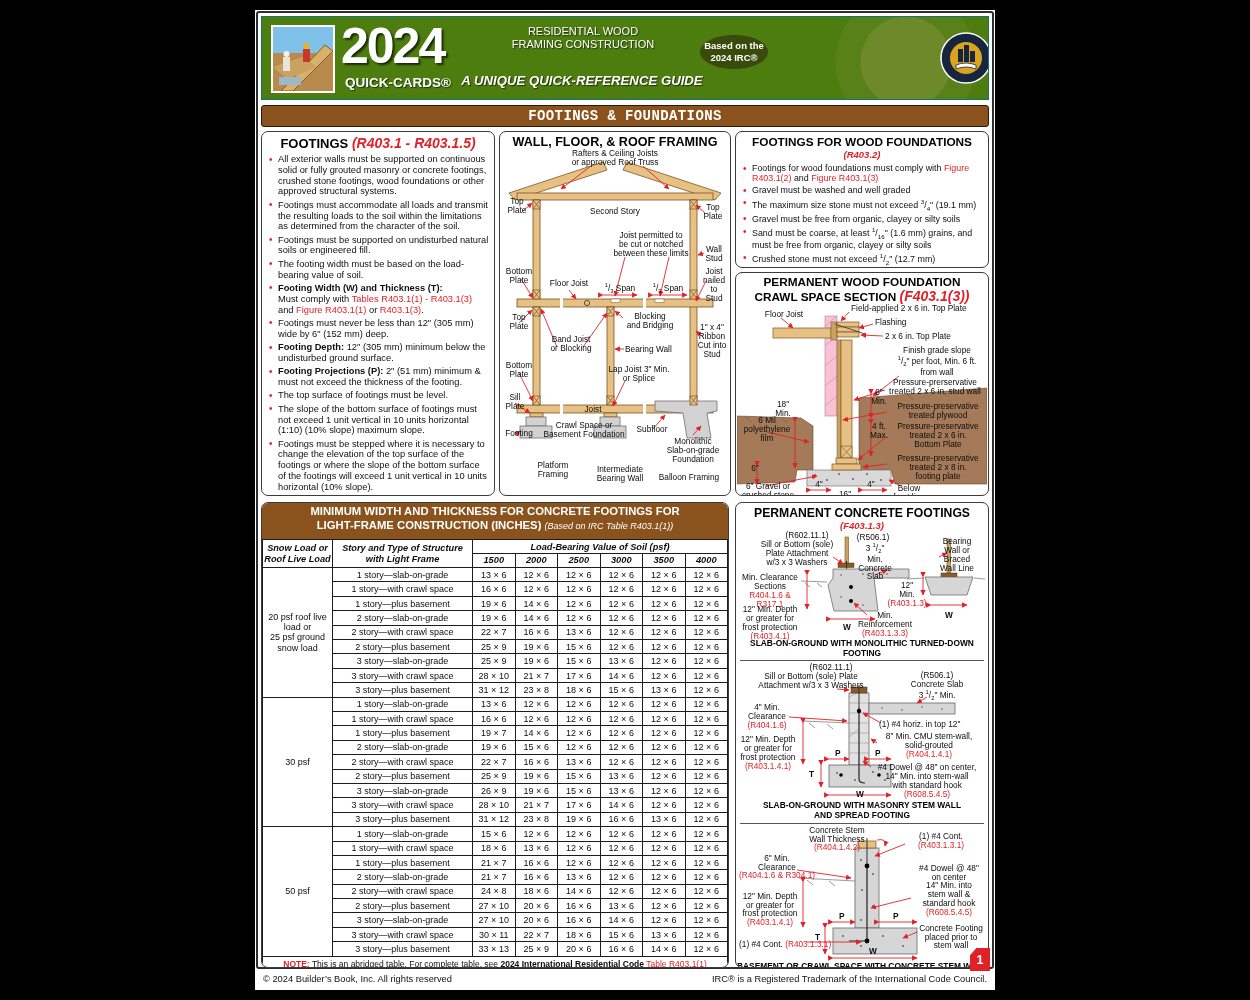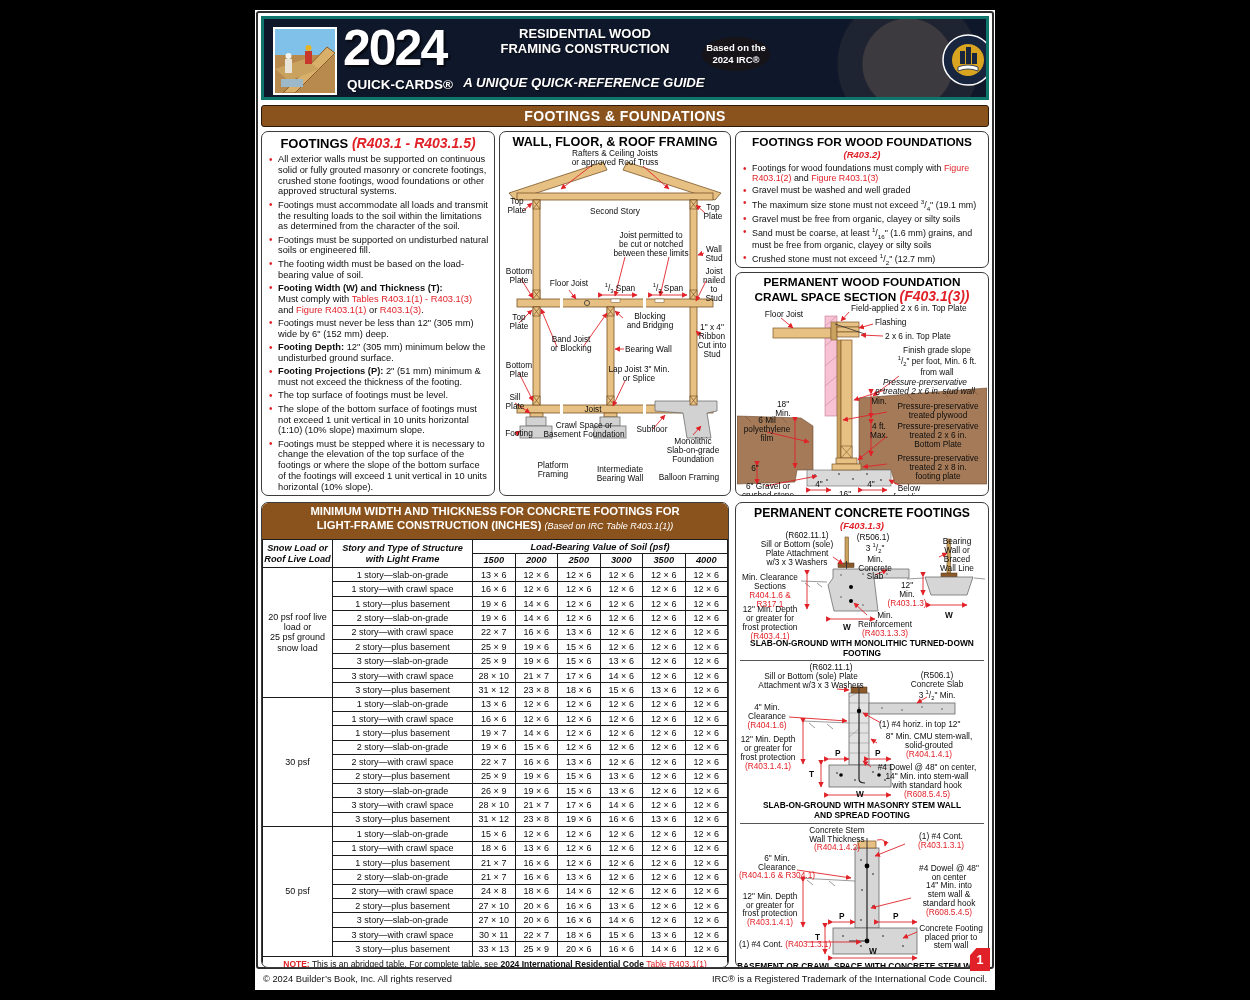--- a/index.html
+++ b/index.html
@@ -4,45 +4,45 @@
 <style>
   * { margin:0; padding:0; box-sizing:border-box; }
   html,body { width:1250px; height:1000px; background:#000; font-family:"Liberation Sans", sans-serif; }
   .page { position:absolute; left:255px; top:10px; width:740px; height:980px; background:#fff; }
   .card-border { position:absolute; left:1px; top:1px; width:738px; height:958px; border:2px solid #2e2e2e; border-radius:3px; }
   .red { color:#e02228; }
   .it { font-style:italic; }
   .bold { font-weight:bold; }
 
   
-  .hdr { position:absolute; left:6px; top:6px; width:728px; height:84px; background:#0f172a;
-         border:3px solid #0f766e; overflow:hidden; }
+  .hdr { position:absolute; left:6px; top:6px; width:728px; height:84px; background:#4d7c0f;
+         border:1px solid #0f766e; overflow:hidden; }
   .hdr::before { content:""; position:absolute; left:420px; top:-30px; width:320px; height:150px;
         background:radial-gradient(circle at 70% 50%, rgba(222,184,135,.22) 0 45px, rgba(222,184,135,.08) 46px 70px, transparent 71px); }
   .photo { position:absolute; left:9px; top:8px; width:64px; height:68px; border:2px solid #fff; }
   .year { position:absolute; left:79px; top:0px; font-size:50px; font-weight:bold; color:#fff;
           letter-spacing:-2px; text-shadow:2px 2px 2px rgba(0,0,0,.65); }
   .qc { position:absolute; left:83px; top:58px; font-size:13.5px; font-weight:bold; color:#fff; text-shadow:1px 1px 1px rgba(0,0,0,.6);}
   .htitle { position:absolute; left:210px; top:8px; width:222px; text-align:center; color:#fff;
-            font-weight:bold; font-size:13px; line-height:1.14; text-shadow:1px 1px 1px rgba(0,0,0,.6); }
+            font-weight:normal; font-size:11px; line-height:1.14; text-shadow:1px 1px 1px rgba(0,0,0,.6); }
   .hsub { position:absolute; left:198px; top:56px; width:244px; text-align:center; color:#fff;
           font-style:italic; font-weight:bold; font-size:13.2px; text-shadow:1px 1px 1px rgba(0,0,0,.6); }
   .based { position:absolute; left:438px; top:18px; width:68px; padding:5px 0; text-align:center; color:#fff;
            font-weight:bold; font-size:9.5px; line-height:1.25; background:rgba(30,15,5,.45); border-radius:50%; }
   .pub { position:absolute; left:506px; top:5px; width:168px; text-align:center; color:#fff; }
   .pub-name { font-size:16px; font-weight:bold; }
   .pub-tag { font-size:8px; font-weight:bold; letter-spacing:.6px; margin-top:1px;}
   .pub-addr { font-size:7.7px; font-weight:bold; margin-top:1px;}
   .pub-web { font-size:9.5px; font-weight:bold; margin-top:1px;}
   .pub-phone { font-size:11.5px; font-weight:bold; margin-top:1px;}
   .badge { position:absolute; left:678px; top:15px; width:52px; height:52px; }
 
   .banner { position:absolute; left:6px; top:95px; width:728px; height:22px; background:#8a521c;
             border:1px solid #2a1a0c; border-radius:3px; color:#fff; font-weight:bold; font-size:14px;
-            text-align:center; line-height:20px; letter-spacing:.4px; }
+            text-align:center; line-height:20px; letter-spacing:.4px;font-family:Liberation Mono, monospace; }
 
   .box { position:absolute; background:#fff; border:1.6px solid #3c3c3c; border-radius:7px; overflow:hidden; }
   .sect-title { text-align:center; font-weight:bold; font-size:13px; padding-top:3px; color:#000; }
   .sect-title .code { font-size:14px; }
   .sect-sub { text-align:center; font-weight:bold; font-size:9.5px; }
 
   ul.bl { list-style:none; padding:3px 5px 0 7px; }
   ul.bl li { position:relative; padding-left:9px; font-size:9.3px; line-height:1.16; margin-bottom:2.6px; color:#101010; }
   ul.bl li::before { content:"\2022"; color:#e02228; position:absolute; left:0; top:-0.5px; font-size:10px; }
   ul.bl.small li { font-size:8.9px; line-height:1.14; margin-bottom:2.2px; }
@@ -360,21 +360,21 @@
       </svg>
     <div class="dlabel" style="left: 22px; top: 6px; width: 50px; text-align: center;">Floor Joist</div>
         <div class="dlabel" style="left: 114px; top: 0px; width: 136px; text-align: left;">Field-applied 2 x 6 in. Top Plate</div>
         <div class="dlabel" style="left: 138px; top: 14px; width: 50px; text-align: left;">Flashing</div>
         <div class="dlabel" style="left: 148px; top: 28px; width: 90px; text-align: left;">2 x 6 in. Top Plate</div>
         <div class="dlabel" style="left: 150px; top: 42px; width: 100px; text-align: center;">Finish grade slope<br><sup>1</sup>/<sub>2</sub>" per foot, Min. 6 ft.<br>from wall</div>
         <div class="dlabel" style="left: 34px; top: 96px; width: 24px; text-align: center;">18"<br>Min.</div>
         <div class="dlabel" style="left: 130px; top: 84px; width: 24px; text-align: center;">8"<br>Min.</div>
         <div class="dlabel" style="left: 130px; top: 118px; width: 24px; text-align: center;">4 ft.<br>Max.</div>
         <div class="dlabel" style="left: 2px; top: 112px; width: 56px; text-align: center;">6 Mil<br>polyethylene<br>film</div>
-        <div class="dlabel" style="left: 146px; top: 74px; width: 104px; text-align: left; font-style: italic;">Pressure-prerservative<br>treated 2 x 6 in. stud wall</div>
+        <div class="dlabel" style="left: 146px; top: 74px; width: 104px; text-align: center;">Pressure-prerservative<br>treated 2 x 6 in. stud wall</div>
         <div class="dlabel" style="left: 152px; top: 98px; width: 98px; text-align: center;">Pressure-preservative<br>treated plywood</div>
         <div class="dlabel" style="left: 152px; top: 118px; width: 98px; text-align: center;">Pressure-preservative<br>treated 2 x 6 in.<br>Bottom Plate</div>
         <div class="dlabel" style="left: 152px; top: 150px; width: 98px; text-align: center;">Pressure-preservative<br>treated 2 x 8 in.<br>footing plate</div>
         <div class="dlabel" style="left: 10px; top: 160px; width: 16px; text-align: center;">6"</div>
         <div class="dlabel" style="left: 0px; top: 178px; width: 62px; text-align: center;">6" Gravel or<br>crushed stone</div>
         <div class="dlabel" style="left: 74px; top: 176px; width: 16px; text-align: center;">4"</div>
         <div class="dlabel" style="left: 126px; top: 176px; width: 16px; text-align: center;">4"</div>
         <div class="dlabel" style="left: 96px; top: 186px; width: 24px; text-align: center;">16"</div>
         <div class="dlabel" style="left: 150px; top: 180px; width: 44px; text-align: center;">Below<br>frost line</div>
       </div>

